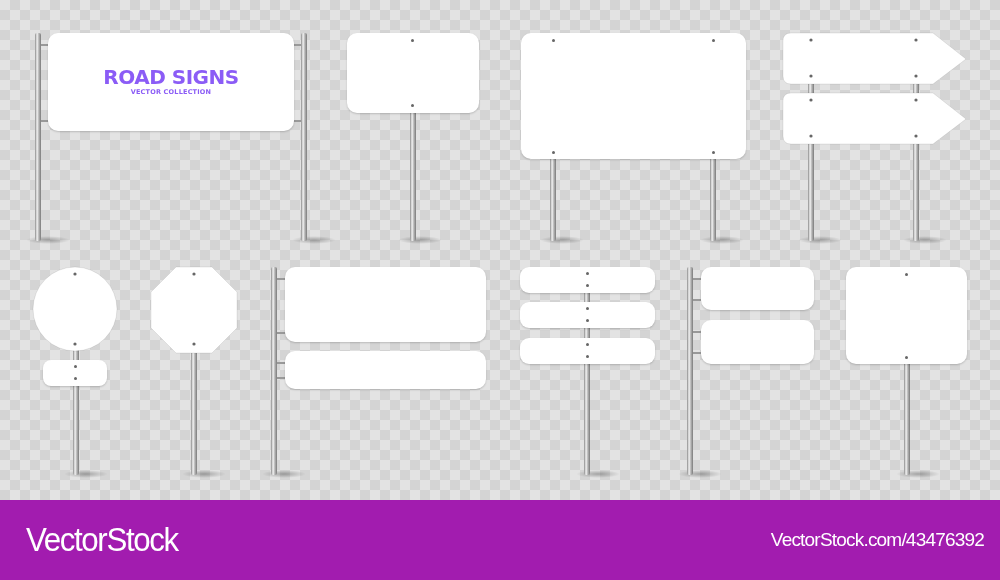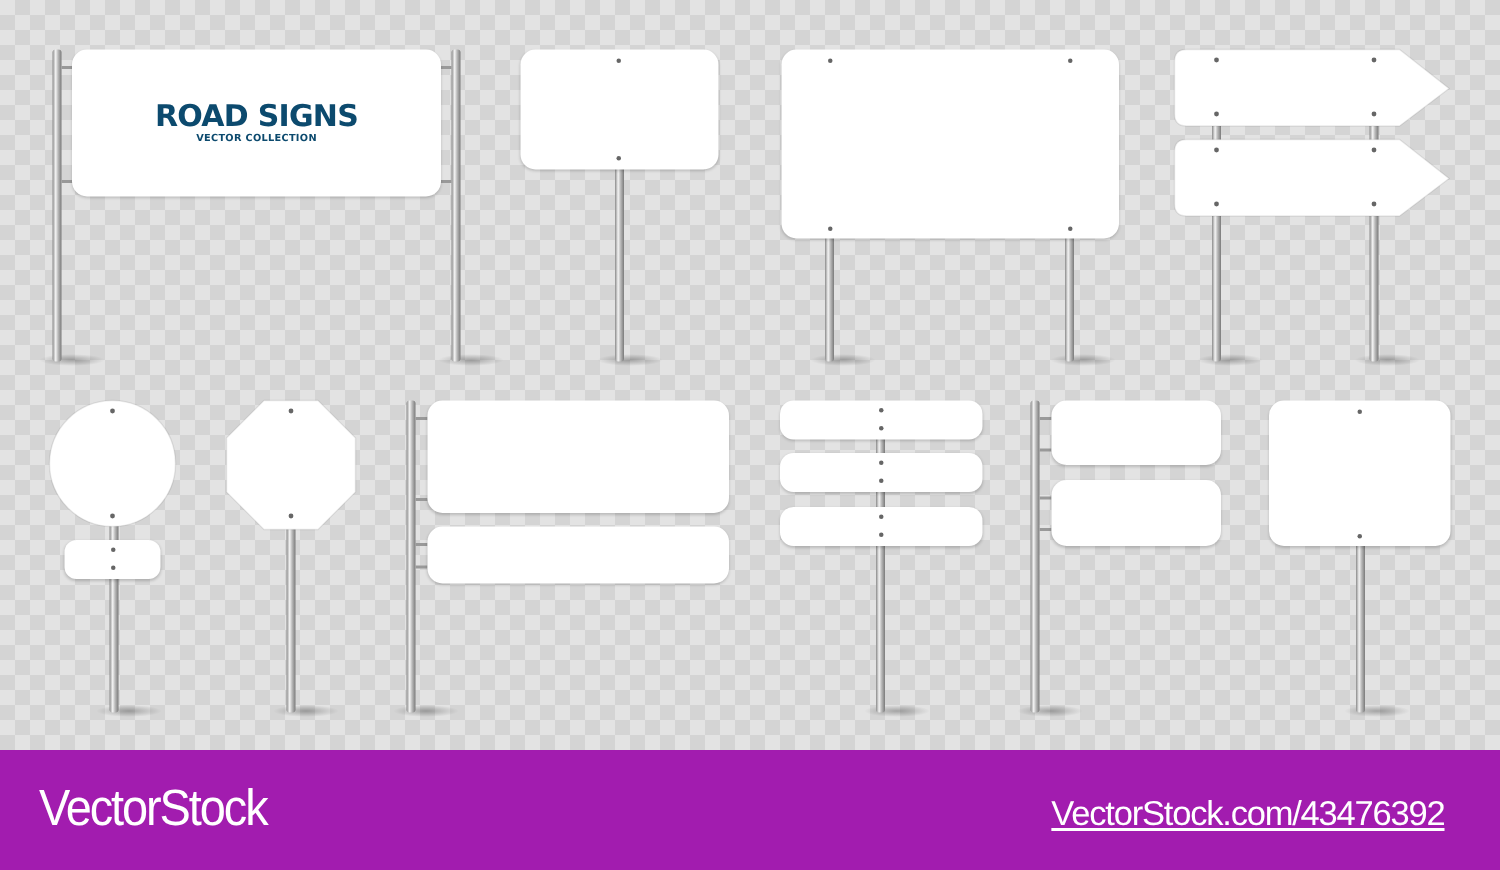--- a/index.html
+++ b/index.html
@@ -10,26 +10,26 @@
       linear-gradient(45deg,#d4d4d4 25%,transparent 25%,transparent 75%,#d4d4d4 75%),
       linear-gradient(45deg,#d4d4d4 25%,transparent 25%,transparent 75%,#d4d4d4 75%);
     background-size:20px 20px;background-position:0 0,10px 10px;}
   .pole{position:absolute;width:6px;border-radius:2px;
     background:linear-gradient(90deg,#8a8a8a 0%,#f4f4f4 35%,#bdbdbd 60%,#7a7a7a 100%);}
   .shadow{position:absolute;height:8px;width:44px;border-radius:50%;
     background:radial-gradient(ellipse at center,rgba(0,0,0,.28),rgba(0,0,0,0) 70%);}
   .board{position:absolute;background:#fff;border-radius:10px;box-shadow:0 1px 2px rgba(0,0,0,.18);}
   .bolt{position:absolute;width:3px;height:3px;border-radius:50%;background:#666;}
   .bracket{position:absolute;height:2px;width:8px;background:#999;}
-  .title-wrap{position:absolute;left:0;right:0;top:34px;text-align:center;color:#0c4a6e;}
+  .title-wrap{position:absolute;left:0;right:0;top:34px;text-align:center;color:#8b5cf6;}
   .title-main{font-family:"DejaVu Sans",sans-serif;font-weight:bold;font-size:20px;letter-spacing:-0.5px;line-height:20px;display:block;}
   .title-sub{font-family:"DejaVu Sans",sans-serif;font-weight:bold;font-size:6.5px;letter-spacing:0.2px;display:block;margin-top:1px;}
   .footer{position:absolute;left:0;top:500px;width:1000px;height:80px;background:#a21caf;}
   .brand{position:absolute;left:26px;top:20px;color:#fff;font-size:34px;letter-spacing:-1.5px;transform:scaleX(0.92);transform-origin:left;}
-  .url{position:absolute;right:37px;top:29px;color:#fff;font-size:23px;letter-spacing:-0.8px;text-decoration:underline;}
+  .url{position:absolute;right:16px;top:29px;color:#fff;font-size:19px;letter-spacing:-0.8px;}
   svg.shape{position:absolute;overflow:visible;}
 </style>
 </head>
 <body>
 
 <div class="canvas">
 
   <div>
     <div class="shadow" style="left:26px;top:236px;"></div>
     <div class="shadow" style="left:292px;top:236px;"></div>

